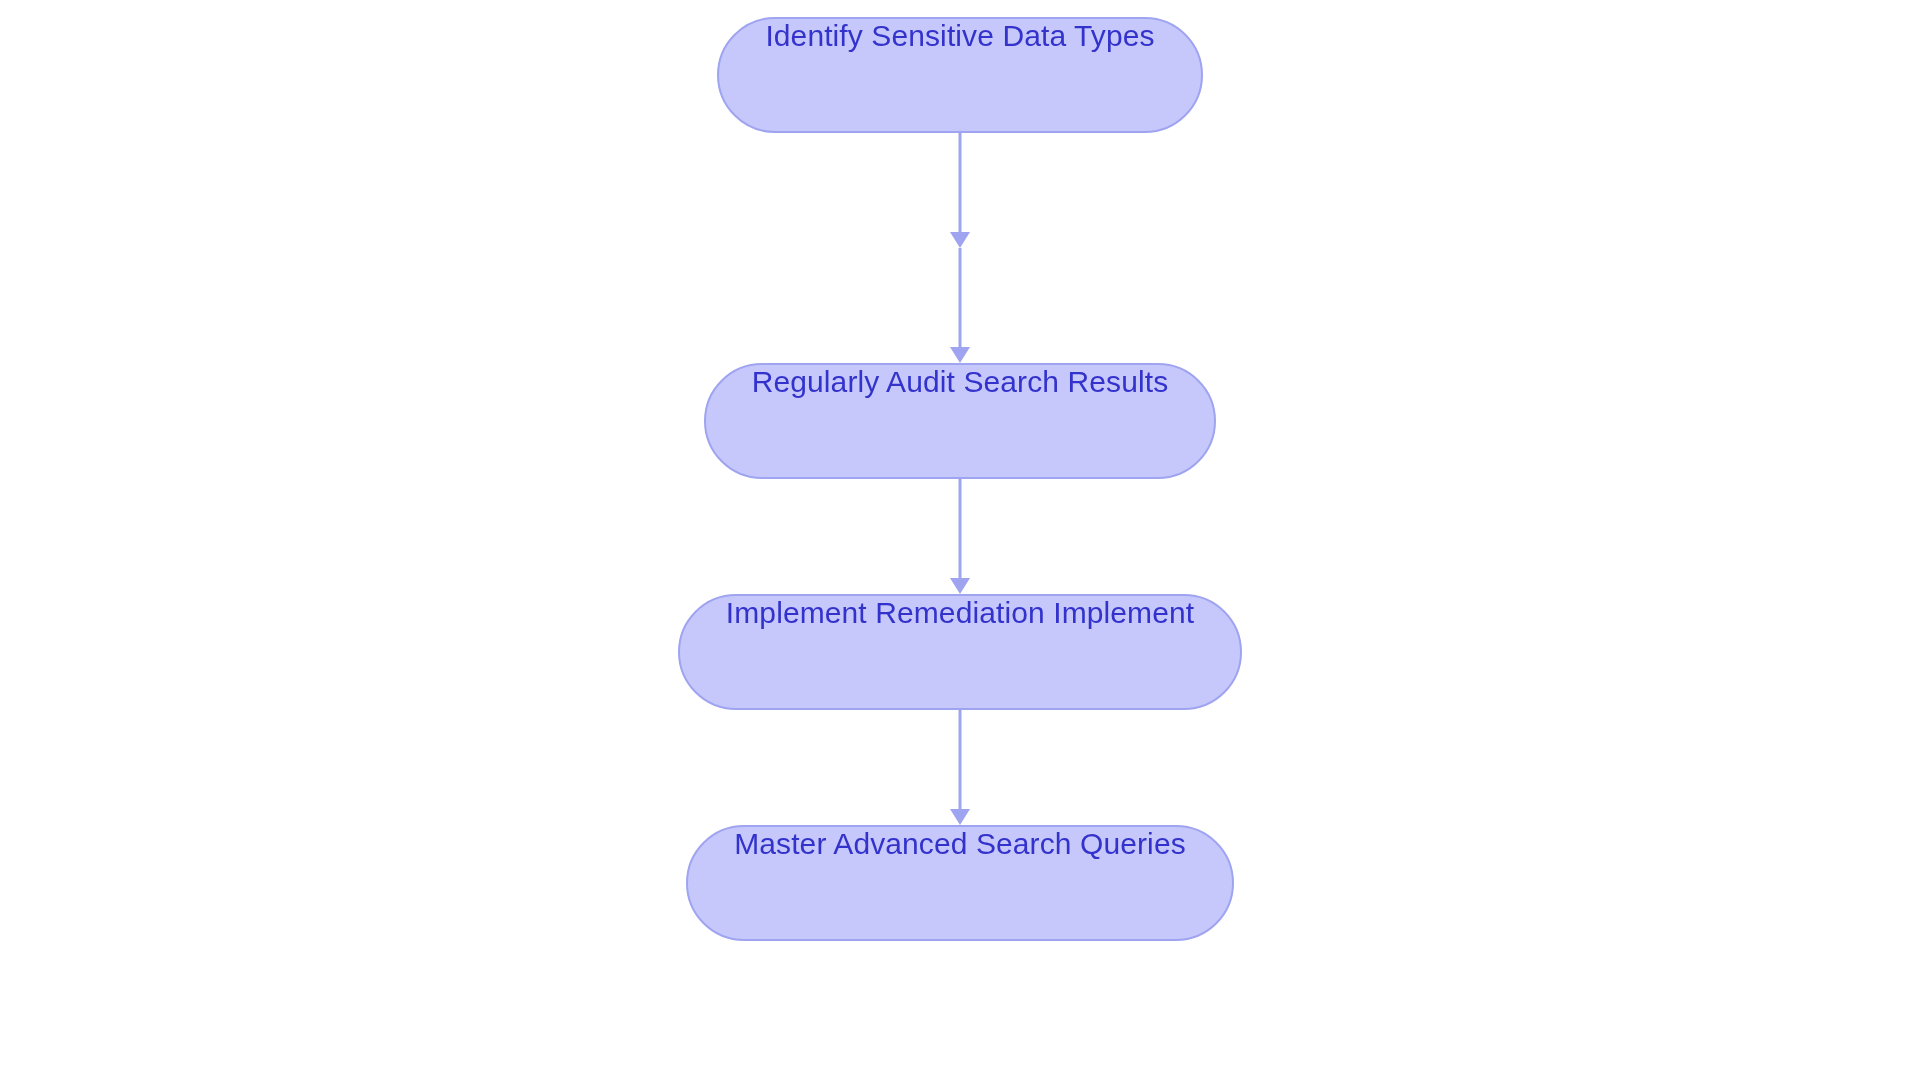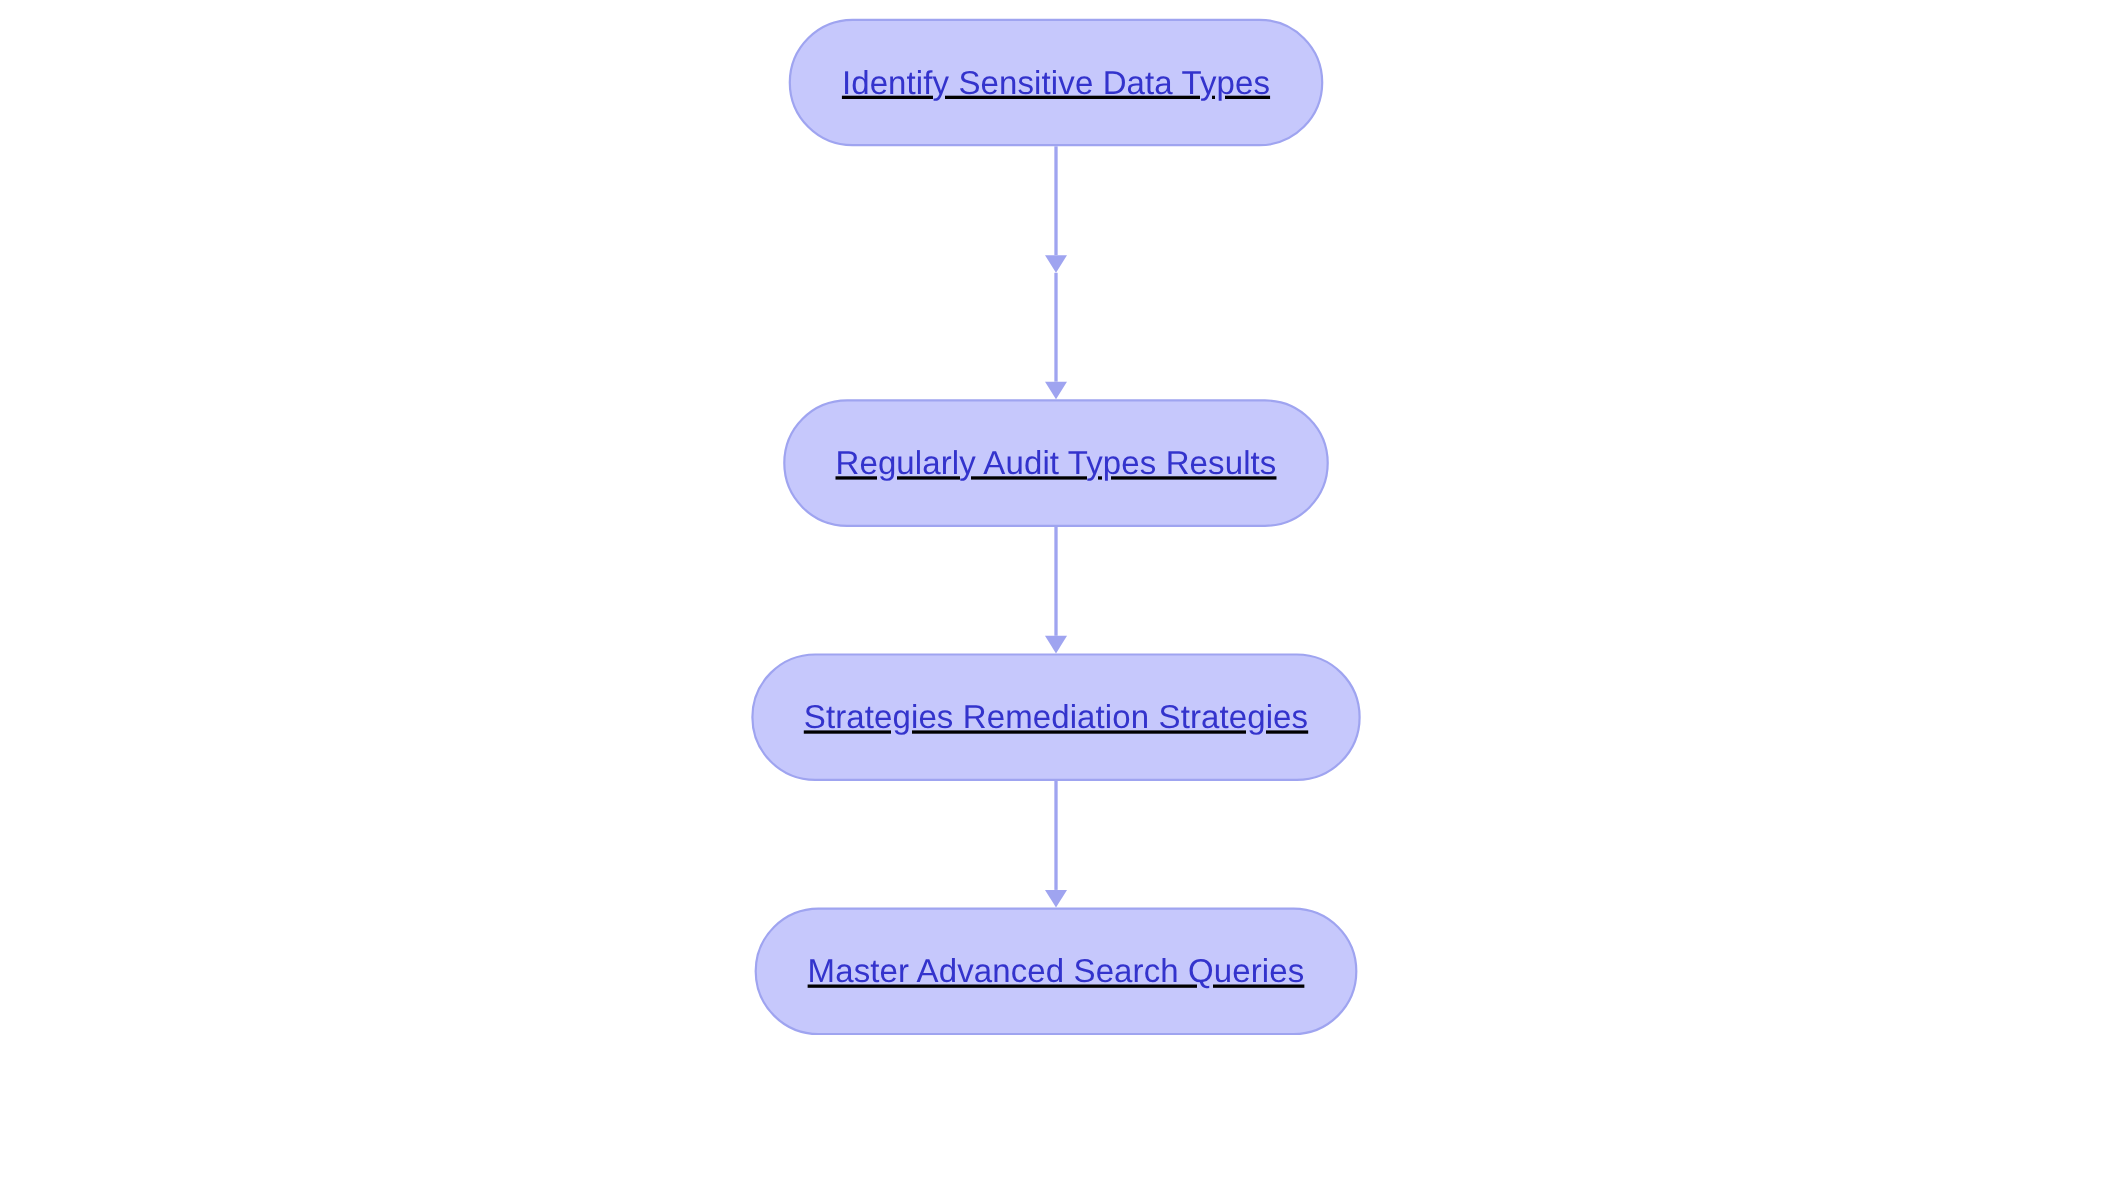--- a/index.html
+++ b/index.html
@@ -33,25 +33,23 @@
     align-items: center;
   }
 
   .flow-node {
     box-sizing: border-box;
     height: 116px;
     border-radius: 58px;
     background: #c6c8fc;
     border: 2px solid #9fa4f0;
     display: flex;
-    align-items: center;
     justify-content: center;
     padding: 0 46px;
     flex: none;
-    text-decoration: underline;
   }
 
   .flow-node-label {
     color: #3333cc;
     font-size: 30px;
     font-weight: 400;
     line-height: 1.1;
     letter-spacing: 0.1px;
     white-space: nowrap;
     font-family: "Liberation Sans", "DejaVu Sans", sans-serif;
@@ -106,30 +104,30 @@
       <span class="conn-arrowhead"></span>
     </div>
 
 
     <div class="flow-connector">
       <span class="conn-line"></span>
       <span class="conn-arrowhead"></span>
     </div>
 
     <div class="flow-node">
-      <span class="flow-node-label">Regularly Audit Types Results</span>
+      <span class="flow-node-label">Regularly Audit Search Results</span>
     </div>
 
     <div class="flow-connector">
       <span class="conn-line"></span>
       <span class="conn-arrowhead"></span>
     </div>
 
     <div class="flow-node">
-      <span class="flow-node-label">Strategies Remediation Strategies</span>
+      <span class="flow-node-label">Implement Remediation Implement</span>
     </div>
 
     <div class="flow-connector">
       <span class="conn-line"></span>
       <span class="conn-arrowhead"></span>
     </div>
 
     <div class="flow-node">
       <span class="flow-node-label">Master Advanced Search Queries</span>
     </div>

